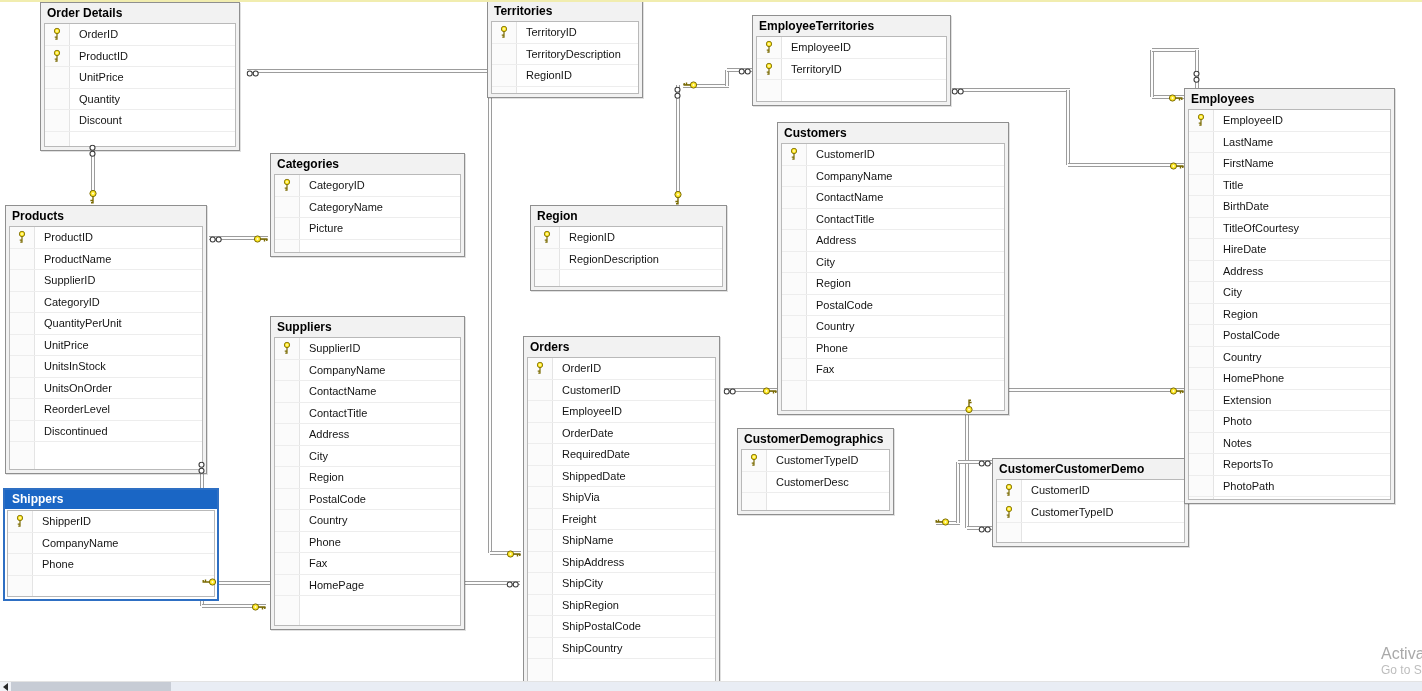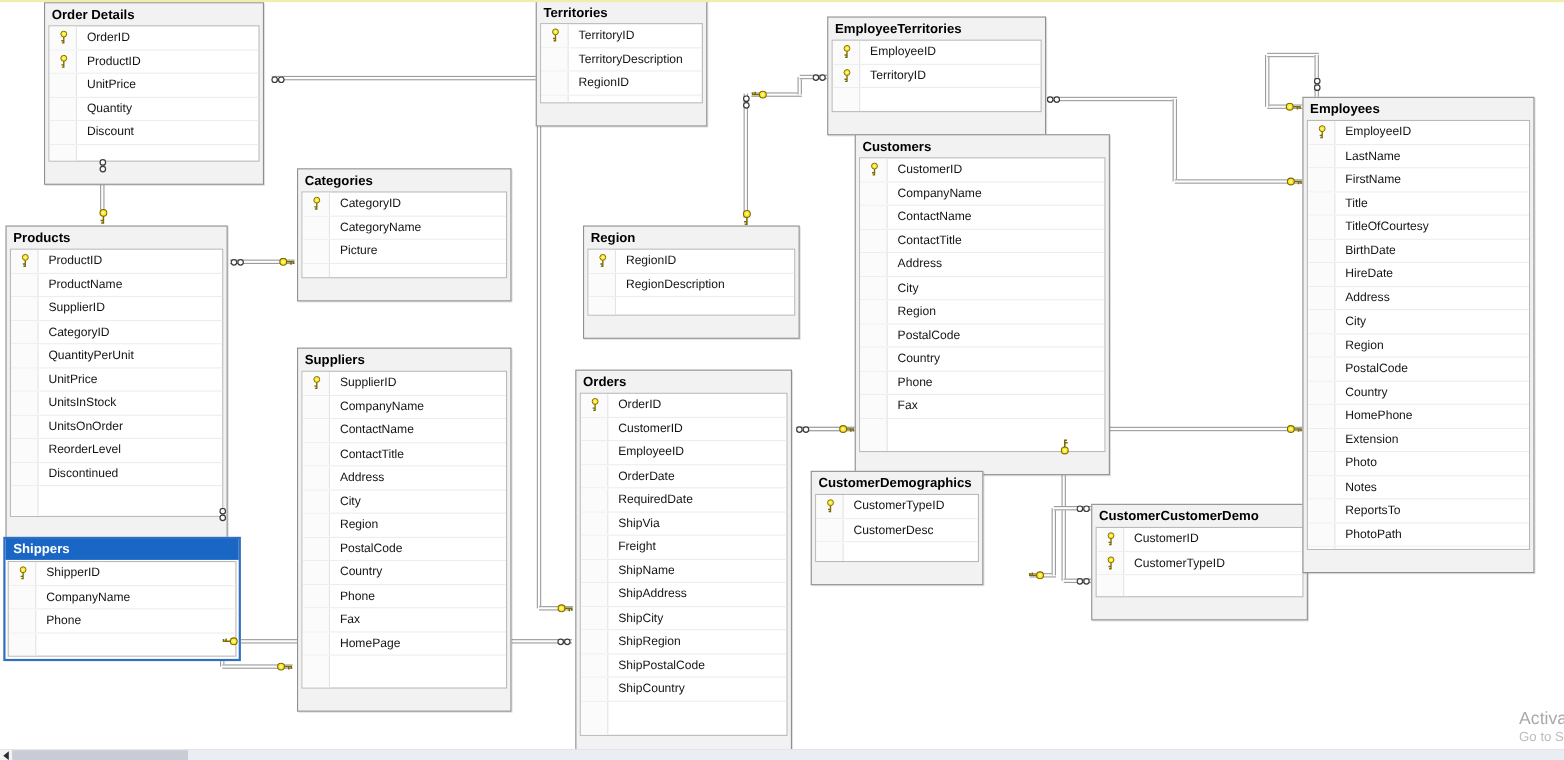--- a/index.html
+++ b/index.html
@@ -5,21 +5,21 @@
   html,body{margin:0;padding:0;background:#fff;}
   #canvas{position:relative;width:1422px;height:691px;background:#ffffff;overflow:hidden;
           font-family:"Liberation Sans",sans-serif;}
   .topstrip{position:absolute;left:0;top:0;width:100%;height:2px;z-index:5;}
   
   .cseg{position:absolute;background:#fdfdfd;border:solid #9c9c9c;z-index:1;}
   .cseg.h{border-width:1px 0;height:2px;}
   .cseg.v{border-width:0 1px;width:2px;}
   
   .tbl{position:absolute;z-index:2;box-sizing:border-box;background:#f2f2f2;
-       border:1px solid #8f8f8f;box-shadow:1px 1px 0 rgba(0,0,0,0.12);padding:1px 3px 20px 3px;}
+       border:1px solid #8f8f8f;box-shadow:1px 1px 0 rgba(0,0,0,0.12);padding:1px 3px 3px 3px;}
   .tbl-title{font-size:12px;font-weight:bold;color:#000;padding:2px 3px 3px 3px;white-space:nowrap;overflow:hidden;}
   .tbl-grid{background:#ffffff;border:1px solid #b9b9b9;}
   .trow{display:flex;align-items:stretch;height:20.5px;border-bottom:1px solid #ededed;
         font-size:11px;color:#141414;white-space:nowrap;overflow:hidden;}
   .trow:last-child{border-bottom:none;}
   .keycell{flex:0 0 24px;width:24px;border-right:1px solid #e4e4e4;background:#fbfbfb;
            display:flex;align-items:center;justify-content:center;}
   .fname{display:flex;align-items:center;padding-left:9px;}
   .blankrow{border-bottom:none;}
   .tbl.selected{border:2px solid #2e6fc3;padding:0 2px 2px 2px;box-shadow:none;background:#fff;}
@@ -356,20 +356,24 @@
           <div class="trow">
             <div class="keycell"></div>
             <div class="fname">OrderDate</div>
           </div>
           <div class="trow">
             <div class="keycell"></div>
             <div class="fname">RequiredDate</div>
           </div>
           <div class="trow">
             <div class="keycell"></div>
+            <div class="fname">ShippedDate</div>
+          </div>
+          <div class="trow">
+            <div class="keycell"></div>
             <div class="fname">ShipVia</div>
           </div>
           <div class="trow">
             <div class="keycell"></div>
             <div class="fname">Freight</div>
           </div>
           <div class="trow">
             <div class="keycell"></div>
             <div class="fname">ShipName</div>
           </div>
@@ -554,25 +558,25 @@
           <div class="trow">
             <div class="keycell"></div>
             <div class="fname">FirstName</div>
           </div>
           <div class="trow">
             <div class="keycell"></div>
             <div class="fname">Title</div>
           </div>
           <div class="trow">
             <div class="keycell"></div>
+            <div class="fname">BirthDate</div>
+          </div>
+          <div class="trow">
+            <div class="keycell"></div>
             <div class="fname">TitleOfCourtesy</div>
-          </div>
-          <div class="trow">
-            <div class="keycell"></div>
-            <div class="fname">BirthDate</div>
           </div>
           <div class="trow">
             <div class="keycell"></div>
             <div class="fname">HireDate</div>
           </div>
           <div class="trow">
             <div class="keycell"></div>
             <div class="fname">Address</div>
           </div>
           <div class="trow">

